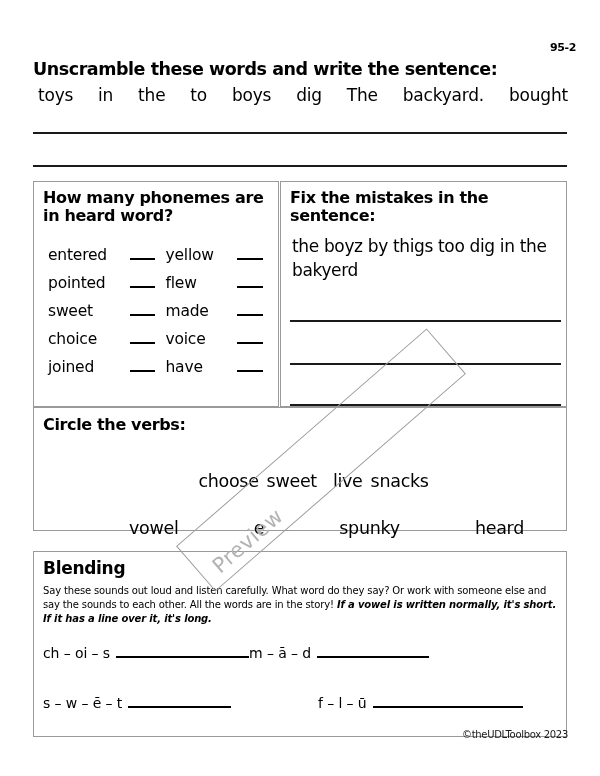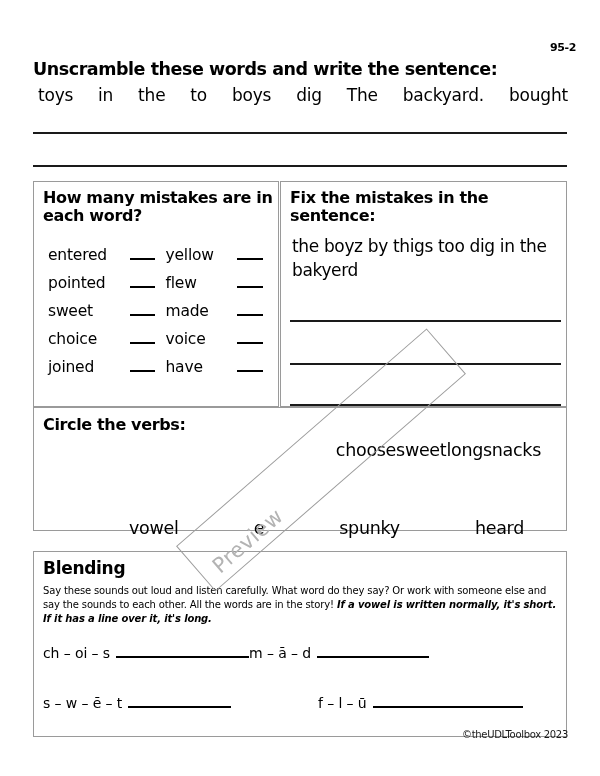--- a/index.html
+++ b/index.html
@@ -137,21 +137,21 @@
   .fx-line.c { top: 222px; }
 
   
   .vb-head { position: absolute; left: 9px; top: 8px; }
   .vb-row {
     position: absolute;
     display: flex;
     font-size: 17.5px;
     letter-spacing: -0.3px;
   }
-  .vb-row.r1 { left: 52px; top: 32px; width: 455px; justify-content: flex-end; }
+  .vb-row.r1 { left: 52px; top: 63px; width: 455px; justify-content: center; gap: 8px; }
   .vb-row.r2 { left: 95px; top: 110px; width: 395px; justify-content: space-between; }
   .vb-row span { white-space: nowrap; }
   .vb-hidden { color: #ffffff; }
 
   
   .bl-head {
     position: absolute; left: 9px; top: 6px;
     font-size: 17px; font-weight: bold; letter-spacing: -0.3px;
   }
   .bl-body {
@@ -237,21 +237,21 @@
     <span>boys</span>
     <span>dig</span>
     <span>The</span>
     <span>backyard.</span>
     <span>bought</span>
   </div>
   <div class="write-line l1"></div>
   <div class="write-line l2"></div>
 
   <div class="box box-phonemes">
-    <div class="box-head ph-head">How many mistakes are in each word?</div>
+    <div class="box-head ph-head">How many phonemes are in heard word?</div>
     <div class="ph-list">
       <div class="ph-row">
         <span class="ph-word">entered</span>
         <span class="ph-blank"></span>
         <span class="ph-word2">yellow</span>
         <span class="ph-blank"></span>
       </div>
       <div class="ph-row">
         <span class="ph-word">pointed</span>
         <span class="ph-blank"></span>
@@ -286,21 +286,21 @@
     <div class="fx-line b"></div>
     <div class="fx-line c"></div>
   </div>
 
   <div class="box box-verbs">
     <div class="box-head vb-head">Circle the verbs:</div>
     <div class="vb-row r1">
       <span>choose</span>
       <span>sweet</span>
       <span class="vb-hidden"></span>
-      <span>long</span>
+      <span>live</span>
       <span>snacks</span>
     </div>
     <div class="vb-row r2">
       <span>vowel</span>
       <span>e</span>
       <span>spunky</span>
       <span>heard</span>
     </div>
   </div>
 

